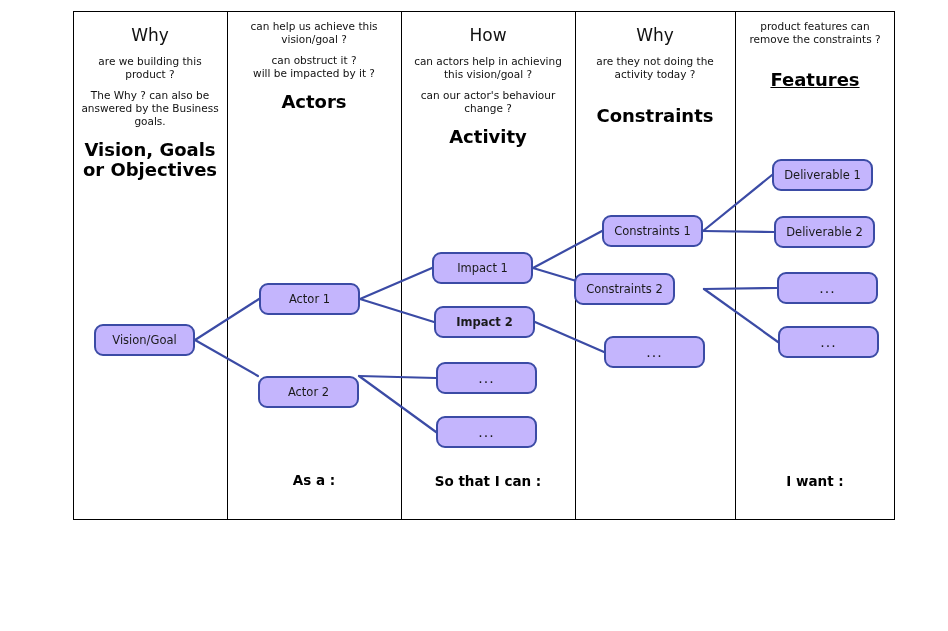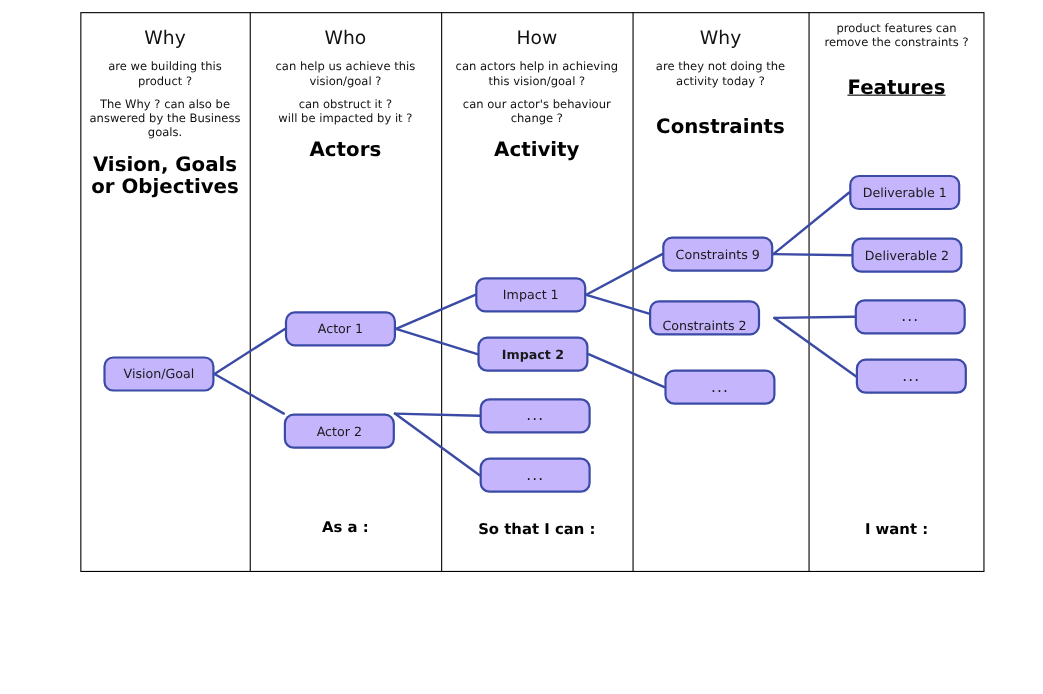--- a/index.html
+++ b/index.html
@@ -148,21 +148,20 @@
   <div class="divider" style="left:735px"></div>
 
   <div class="col-head" style="left:73px; width:154px;">
     <div class="col-q">Why</div>
     <div class="col-sub">are we building this product ?</div>
     <div class="col-sub second">The Why ? can also be answered by the Business goals.</div>
     <div class="col-title">Vision, Goals or Objectives</div>
   </div>
 
   <div class="col-head" style="left:227px; width:174px;">
-    <div class="col-q">Who</div>
     <div class="col-sub">can help us achieve this vision/goal ?</div>
     <div class="col-sub second" style="white-space:pre-line;">can obstruct it ?
 will be impacted by it ?</div>
     <div class="col-title">Actors</div>
   </div>
 
   <div class="col-head" style="left:401px; width:174px;">
     <div class="col-q">How</div>
     <div class="col-sub">can actors help in achieving this vision/goal ?</div>
     <div class="col-sub second">can our actor's behaviour change ?</div>
@@ -200,23 +199,23 @@
       <div class="node" style="left: 434px; top: 306px; width: 101px; height: 32px; border-color: rgb(59, 75, 165); font-weight: bold;">
         <span>Impact 2</span>
       </div>
       <div class="node ellipsis" style="left: 436px; top: 362px; width: 101px; height: 32px; border-color: rgb(59, 75, 165);">
         <span>...</span>
       </div>
       <div class="node ellipsis" style="left: 436px; top: 416px; width: 101px; height: 32px; border-color: rgb(59, 75, 165);">
         <span>...</span>
       </div>
       <div class="node" style="left: 602px; top: 215px; width: 101px; height: 32px; border-color: rgb(59, 75, 165);">
-        <span>Constraints 9</span>
-      </div>
-      <div class="node" style="left: 590px; top: 273px; width: 101px; height: 32px; border-color: rgb(59, 75, 165); align-items: flex-end;">
+        <span>Constraints 1</span>
+      </div>
+      <div class="node" style="left: 574px; top: 273px; width: 101px; height: 32px; border-color: rgb(59, 75, 165);">
         <span>Constraints 2</span>
       </div>
       <div class="node ellipsis" style="left: 604px; top: 336px; width: 101px; height: 32px; border-color: rgb(59, 75, 165);">
         <span>...</span>
       </div>
       <div class="node" style="left: 772px; top: 159px; width: 101px; height: 32px; border-color: rgb(59, 75, 165);">
         <span>Deliverable 1</span>
       </div>
       <div class="node" style="left: 774px; top: 216px; width: 101px; height: 32px; border-color: rgb(59, 75, 165);">
         <span>Deliverable 2</span>

